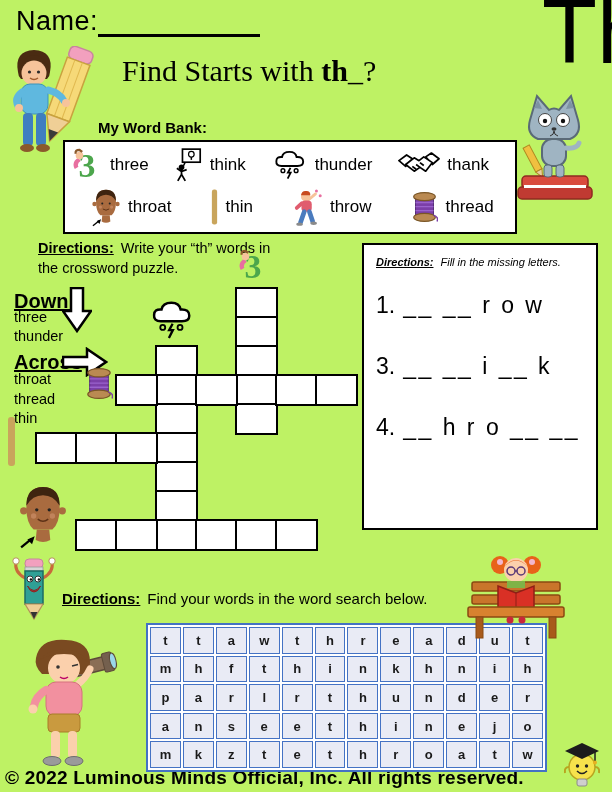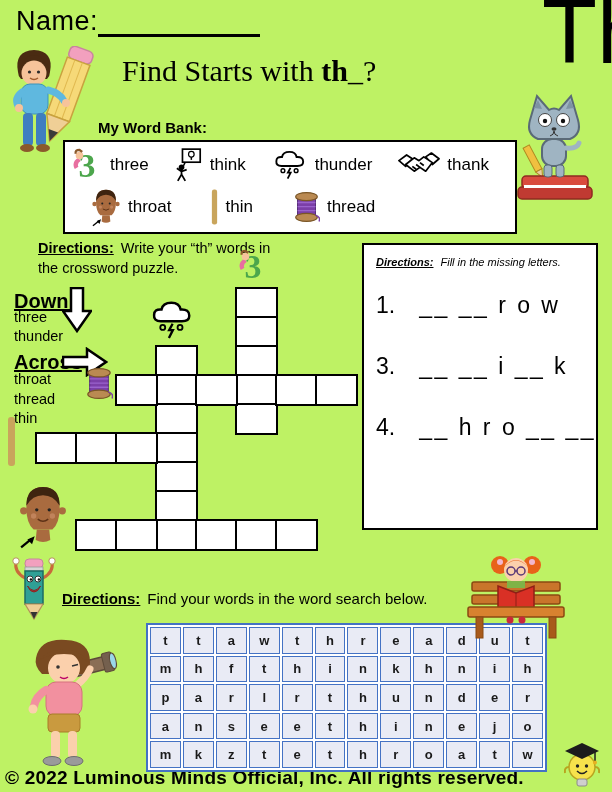--- a/index.html
+++ b/index.html
@@ -38,21 +38,21 @@
   
   .cw-cell{position:absolute;box-sizing:border-box;border:2.5px solid #000;background:#fff;}
 
   
   .fi-box{left:362px;top:243px;width:236px;height:287px;border:2.5px solid #000;box-sizing:border-box;
           padding:10px 12px;background:#fff;}
   .fi-directions{font-size:11px;line-height:1.35;width:200px;font-style:italic;}
   .fi-item{margin-top:34px;font-size:23px;white-space:nowrap;}
   .fi-item:first-child{margin-top:22px;}
   .fi-num{margin-right:8px;}
-  .fi-text{letter-spacing:2.5px;margin-left:16px;}
+  .fi-text{letter-spacing:2.5px;}
 
   
   .ws-directions{left:62px;top:590px;font-size:15px;}
   .ws-grid{left:146px;top:623px;width:401px;height:149px;box-sizing:border-box;border:2.5px solid #4472C4;
            background:#fff;display:grid;grid-template-columns:repeat(12,1fr);grid-auto-rows:1fr;gap:2px;padding:2px;z-index:1;}
   .ws-cell{border:1.5px solid #4472C4;background:#E9EBF5;display:flex;align-items:center;justify-content:center;
            font-size:13px;font-weight:bold;color:#1a1a1a;}
 
   
   .footer{left:5px;top:767px;font-size:19px;font-weight:bold;letter-spacing:.2px;}
@@ -197,20 +197,38 @@
 </span>
           <span class="wb-word">throat</span>
         </div>
         <div class="wb-item">
           <span class="wb-icon">
   <svg viewBox="0 0 8 40" width="7" height="38">
     <rect x="1" y="0" width="6" height="40" rx="2.5" fill="#C9A55C"></rect>
   </svg>
 </span>
           <span class="wb-word">thin</span>
+        </div>
+        <div class="wb-item">
+          <span class="wb-icon">
+  <svg viewBox="0 0 32 40" width="30" height="38">
+    <circle cx="25" cy="3" r="1.6" fill="#E86FA0"></circle>
+              <circle cx="29" cy="8" r="1.6" fill="#E86FA0"></circle>
+              <circle cx="22" cy="7.5" r="1.2" fill="#E86FA0"></circle>
+    <path d="M17 12 L24 6" stroke="#F6C39A" stroke-width="3" stroke-linecap="round"></path>
+    <circle cx="13.5" cy="9" r="5" fill="#F6C39A"></circle>
+    <path d="M8.5 7.5 Q9.5 2 14.5 3 Q18.5 3 18.5 7.5 Z" fill="#C84B1F"></path>
+    <rect x="9" y="13" width="11" height="12" rx="4" fill="#E05C6E"></rect>
+    <path d="M9.5 16 L4 21" stroke="#E05C6E" stroke-width="4" stroke-linecap="round"></path>
+    <path d="M12 25 L8 36.5 M17.5 25 L21 35.5" stroke="#4A7BBE" stroke-width="5" stroke-linecap="round"></path>
+    <ellipse cx="7" cy="38.3" rx="3.5" ry="1.8" fill="#8a8a8a"></ellipse>
+              <ellipse cx="22" cy="37.3" rx="3.5" ry="1.8" fill="#8a8a8a"></ellipse>
+  </svg>
+</span>
+          <span class="wb-word">throw</span>
         </div>
         <div class="wb-item">
           <span class="wb-icon">
   <svg viewBox="0 0 30 34" width="27" height="32">
     <rect x="5" y="7" width="20" height="20" fill="#7B3FA8" stroke="#4d2470" stroke-width="1"></rect>
     <path d="M5 12 h20 M5 16.5 h20 M5 21 h20" stroke="#9a63cc" stroke-width="1.4"></path>
     <ellipse cx="15" cy="5.5" rx="12" ry="4.5" fill="#BA8A52" stroke="#7a5626" stroke-width="1.3"></ellipse>
     <ellipse cx="15" cy="28.5" rx="12" ry="4.5" fill="#BA8A52" stroke="#7a5626" stroke-width="1.3"></ellipse>
     <path d="M25 26 q6 2 4 7" stroke="#7B3FA8" stroke-width="1.6" fill="none"></path>
   </svg>

